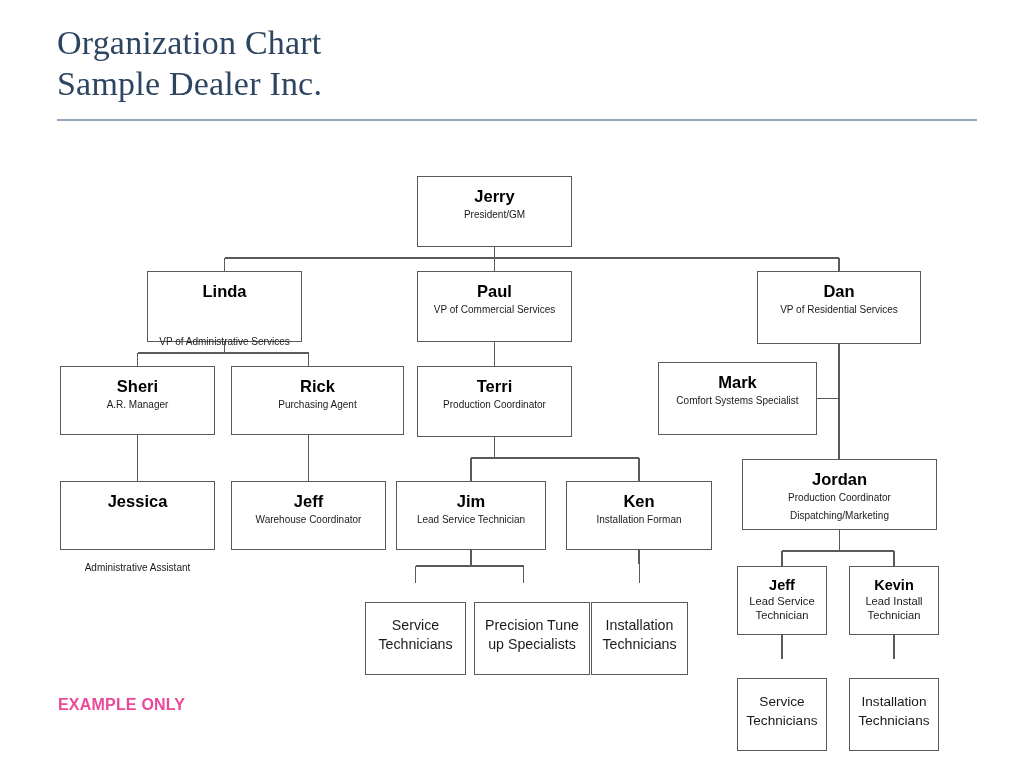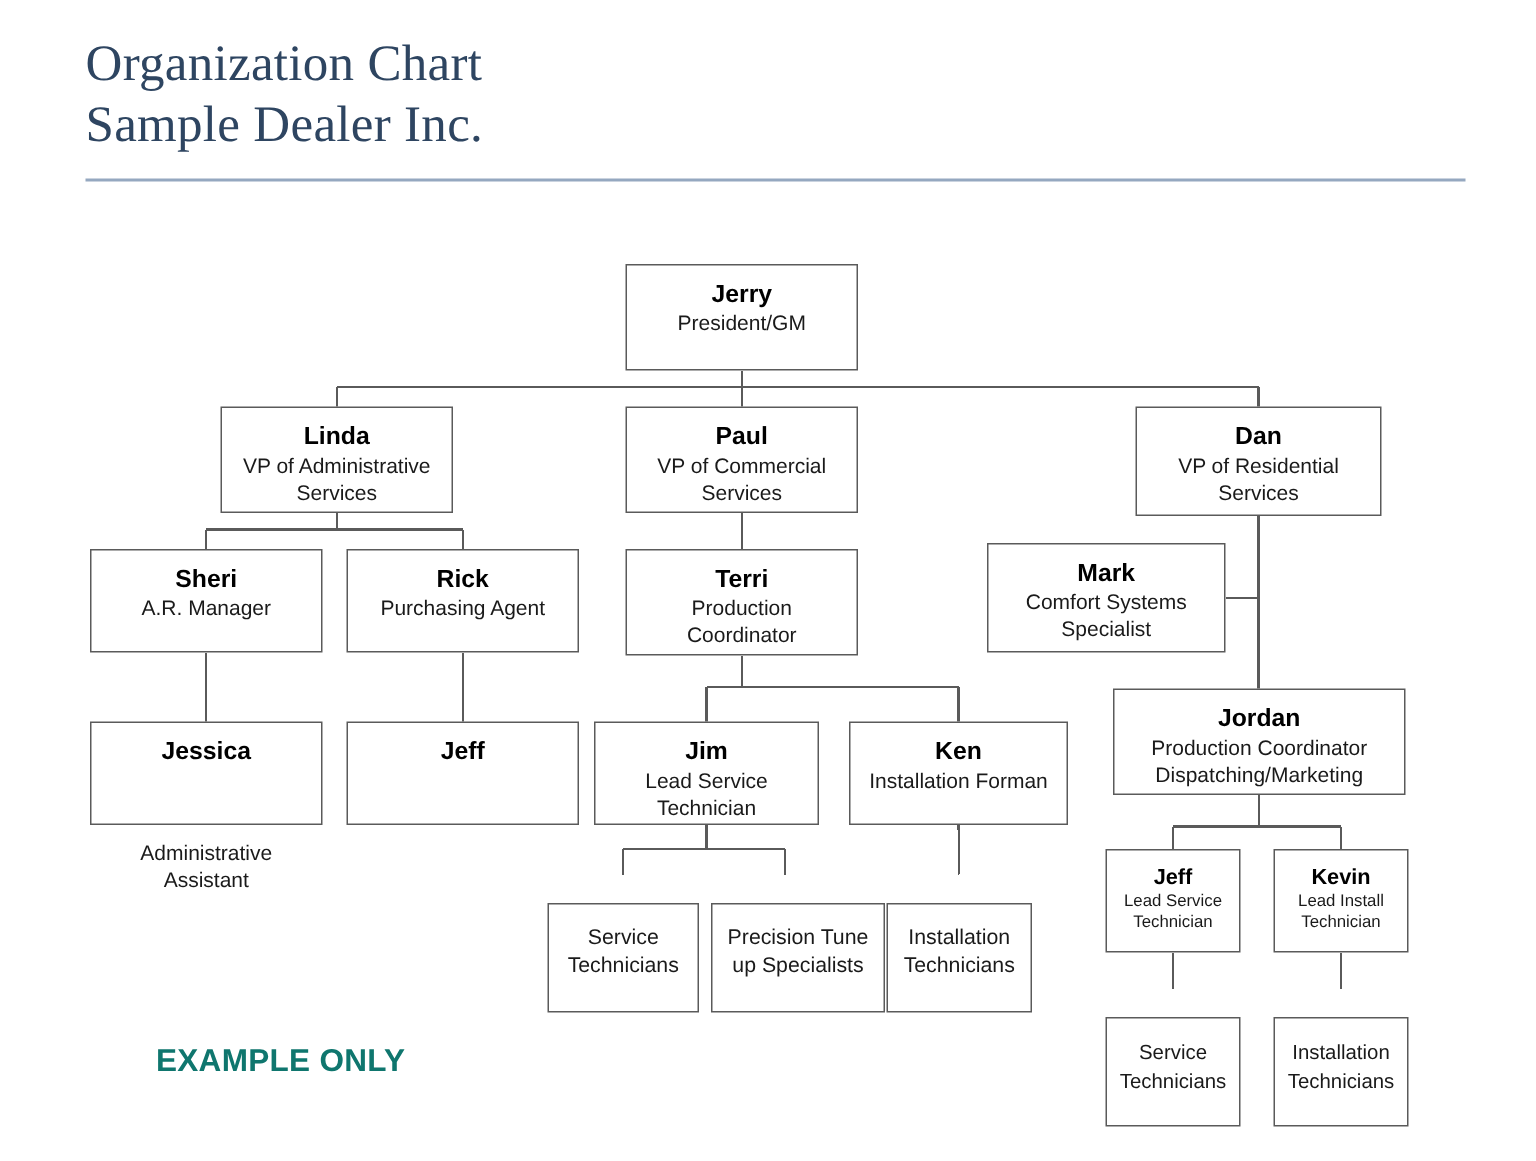--- a/index.html
+++ b/index.html
@@ -39,25 +39,24 @@
     width: 920px;
     height: 2px;
     background: #95a8c0;
   }
 
   
   #footer-note {
     position: absolute;
     left: 58px;
     top: 696px;
-    font-size: 21px;
+    font-size: 16px;
     font-weight: bold;
-    color: #0f766e;
+    color: #ec4899;
     letter-spacing: 0.2px;
-    margin-left: 46px;
   }
 
   
   #chart {
     position: absolute;
     left: 0;
     top: 0;
     width: 1024px;
     height: 774px;
   }
@@ -84,21 +83,21 @@
     color: #000000;
     z-index: 2;
   }
   .node .nm {
     font-size: 16.5px;
     font-weight: bold;
     line-height: 20px;
     color: #000000;
   }
   .node .ttl {
-    font-size: 14px;
+    font-size: 10px;
     line-height: 18px;
     color: #1a1a1a;
     padding: 0 5px;
   }
   
   .node.small .nm { font-size: 14.5px; line-height: 18px; }
   .node.small .ttl { font-size: 11.2px; line-height: 14px; }
   
   .node.leaf { padding-top: 13px; margin-top: 19px; }
   .node.leaf .ttl { font-size: 14.2px; line-height: 19px; }
@@ -147,54 +146,55 @@
         <line x1="839.5" y1="530" x2="839.5" y2="551" stroke="#5a5a5a" stroke-width="1.4" shape-rendering="crispEdges"></line>
         <line x1="782" y1="551" x2="894" y2="551" stroke="#5a5a5a" stroke-width="1.4" shape-rendering="crispEdges"></line>
         <line x1="782" y1="551" x2="782" y2="566" stroke="#5a5a5a" stroke-width="1.4" shape-rendering="crispEdges"></line>
         <line x1="894" y1="551" x2="894" y2="566" stroke="#5a5a5a" stroke-width="1.4" shape-rendering="crispEdges"></line>
       </svg>
     <div id="nodes">
         <div class="node" style="left: 417px; top: 176px; width: 155px; height: 71px; border-color: rgb(90, 90, 90);">
           <div class="nm">Jerry</div>
           <div class="ttl">President/GM</div>
         </div>
-        <div class="node" style="left: 147px; top: 271px; width: 155px; height: 71px; border-color: rgb(90, 90, 90);">
+        <div class="node" style="left: 147px; top: 271px; width: 155px; height: 71px; border-color: rgb(90, 90, 90); gap: 32px;">
           <div class="nm">Linda</div>
           <div class="ttl">VP of Administrative Services</div>
         </div>
         <div class="node" style="left: 417px; top: 271px; width: 155px; height: 71px; border-color: rgb(90, 90, 90);">
           <div class="nm">Paul</div>
           <div class="ttl">VP of Commercial Services</div>
         </div>
         <div class="node" style="left: 757px; top: 271px; width: 164px; height: 73px; border-color: rgb(90, 90, 90);">
           <div class="nm">Dan</div>
           <div class="ttl">VP of Residential Services</div>
         </div>
         <div class="node" style="left: 60px; top: 366px; width: 155px; height: 69px; border-color: rgb(90, 90, 90);">
           <div class="nm">Sheri</div>
           <div class="ttl">A.R. Manager</div>
         </div>
-        <div class="node" style="left: 231px; top: 366px; width: 155px; height: 69px; border-color: rgb(90, 90, 90);">
+        <div class="node" style="left: 231px; top: 366px; width: 173px; height: 69px; border-color: rgb(90, 90, 90);">
           <div class="nm">Rick</div>
           <div class="ttl">Purchasing Agent</div>
         </div>
         <div class="node" style="left: 417px; top: 366px; width: 155px; height: 71px; border-color: rgb(90, 90, 90);">
           <div class="nm">Terri</div>
           <div class="ttl">Production Coordinator</div>
         </div>
         <div class="node" style="left: 658px; top: 362px; width: 159px; height: 73px; border-color: rgb(90, 90, 90);">
           <div class="nm">Mark</div>
           <div class="ttl">Comfort Systems Specialist</div>
         </div>
         <div class="node" style="left: 60px; top: 481px; width: 155px; height: 69px; border-color: rgb(90, 90, 90); gap: 48px;">
           <div class="nm">Jessica</div>
           <div class="ttl">Administrative Assistant</div>
         </div>
         <div class="node" style="left: 231px; top: 481px; width: 155px; height: 69px; border-color: rgb(90, 90, 90);">
           <div class="nm">Jeff</div>
+          <div class="ttl">Warehouse Coordinator</div>
         </div>
         <div class="node" style="left: 396px; top: 481px; width: 150px; height: 69px; border-color: rgb(90, 90, 90);">
           <div class="nm">Jim</div>
           <div class="ttl">Lead Service Technician</div>
         </div>
         <div class="node" style="left: 566px; top: 481px; width: 146px; height: 69px; border-color: rgb(90, 90, 90);">
           <div class="nm">Ken</div>
           <div class="ttl">Installation Forman</div>
         </div>
         <div class="node" style="left: 742px; top: 459px; width: 195px; height: 71px; border-color: rgb(90, 90, 90);">

